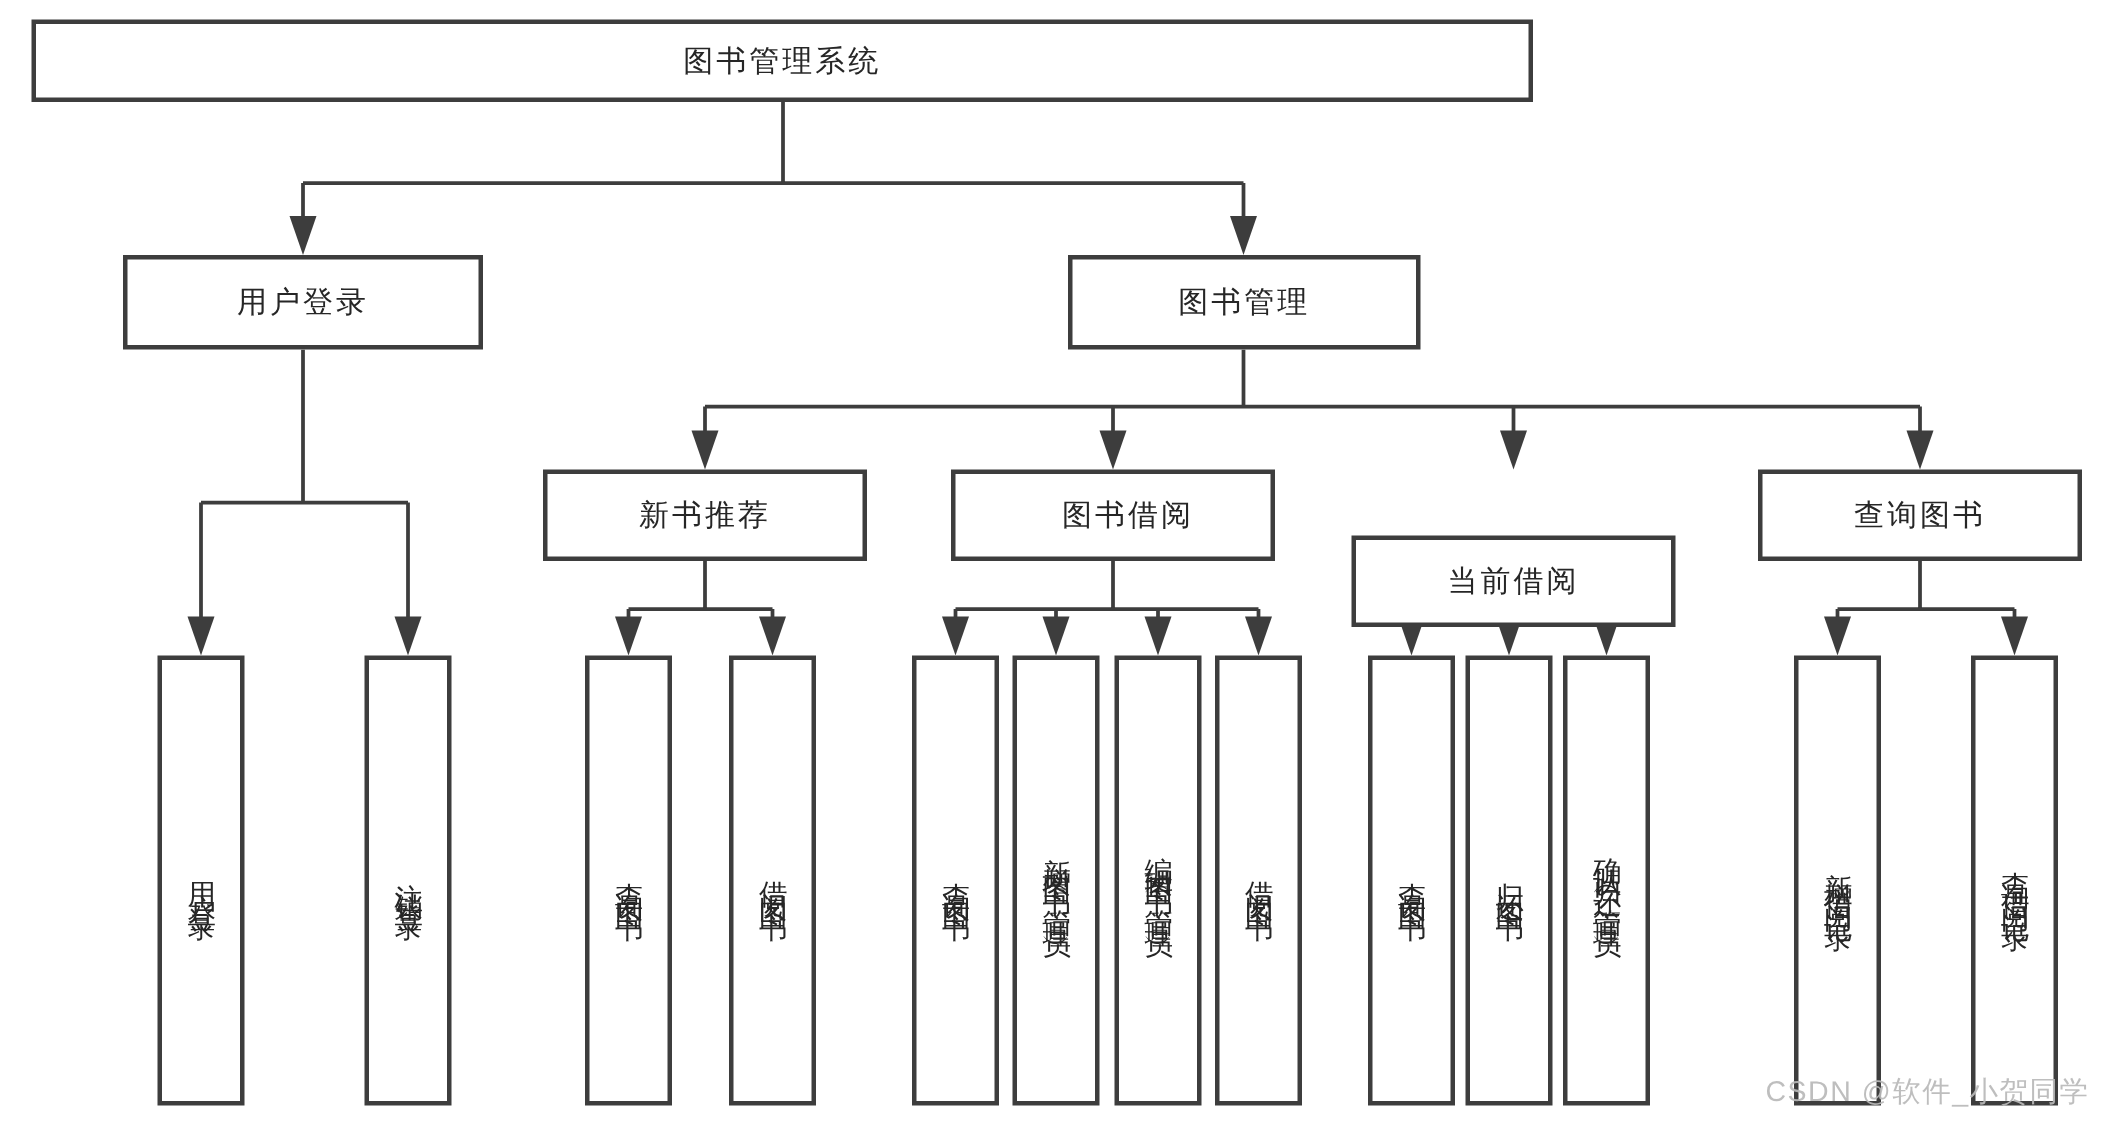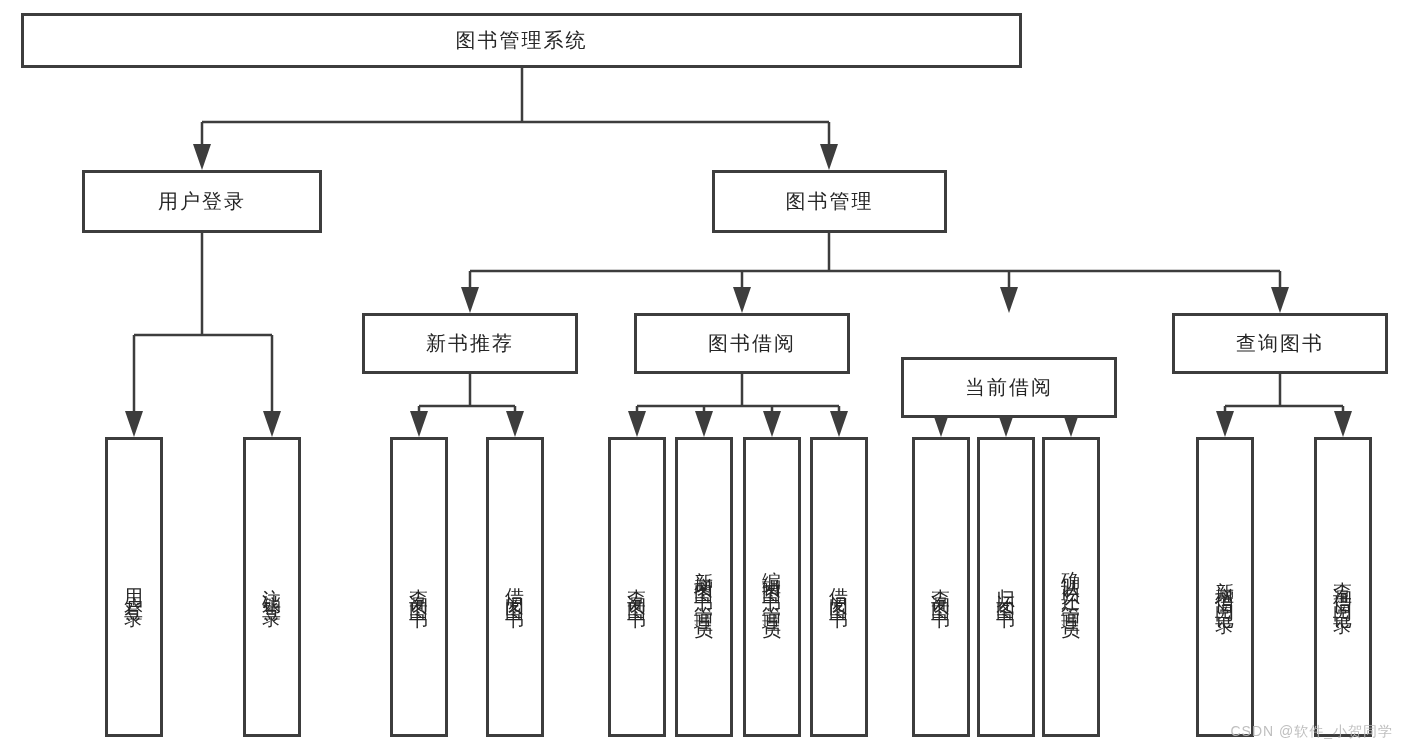--- a/index.html
+++ b/index.html
@@ -32,21 +32,21 @@
   }
   .leaf .vtext{
     writing-mode:vertical-rl;
     text-orientation:upright;
     letter-spacing:7px;
     line-height:1;
   }
   .watermark{
     position:absolute;
     right:12px;bottom:6px;
-    font-size:14px;
+    font-size:19px;
     color:rgba(185,185,185,0.92);
     letter-spacing:1px;
     z-index:5;
     white-space:nowrap;
   }
 </style>
 </head>
 <body>
 
 <div class="canvas">

